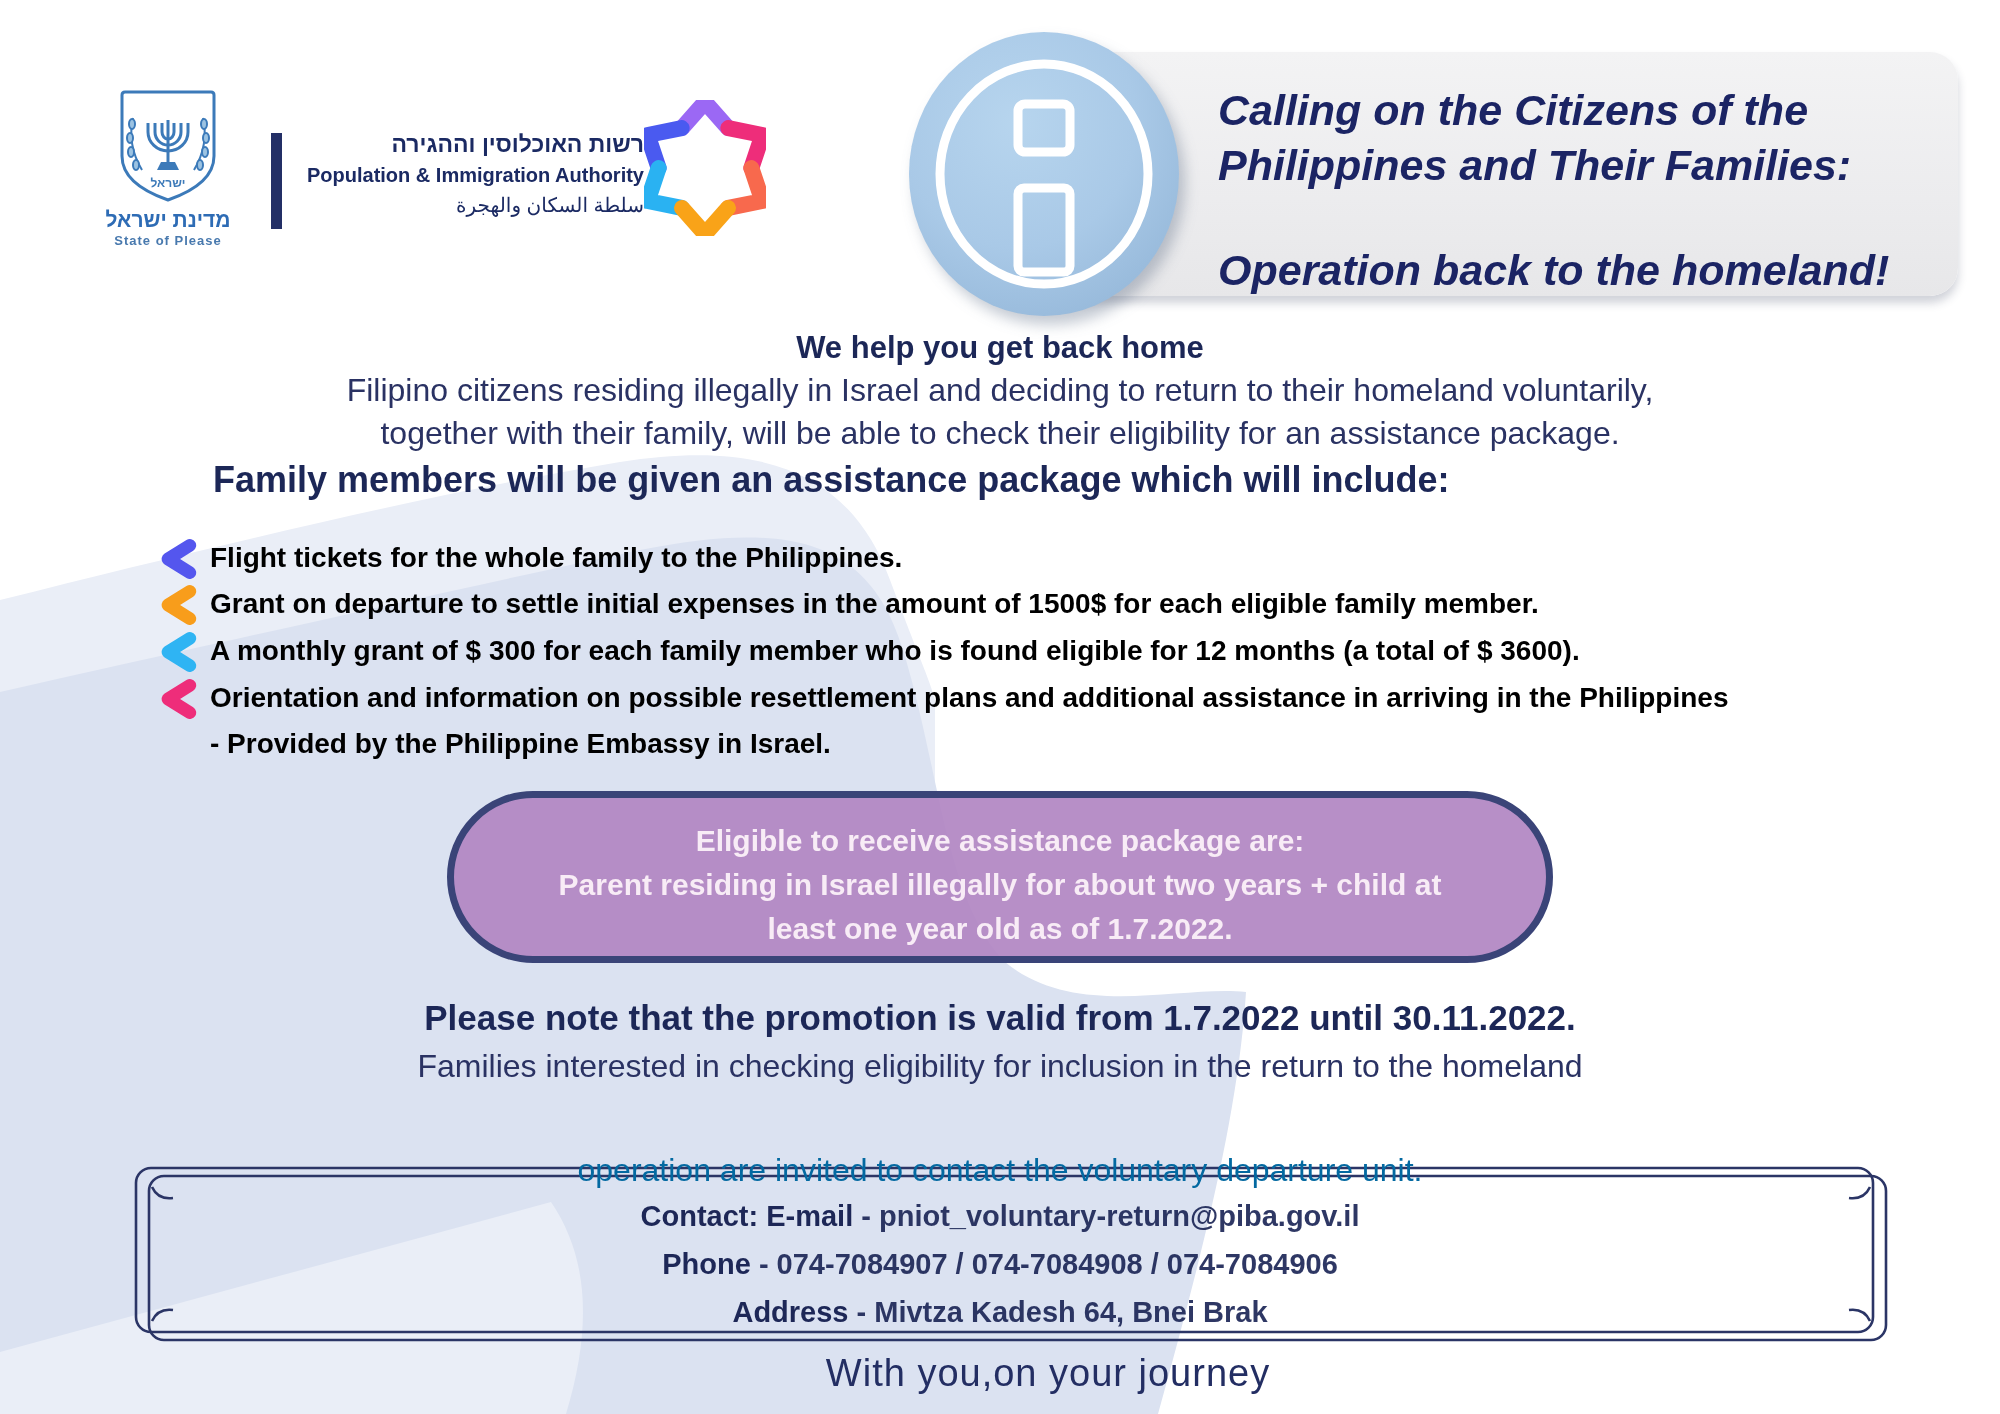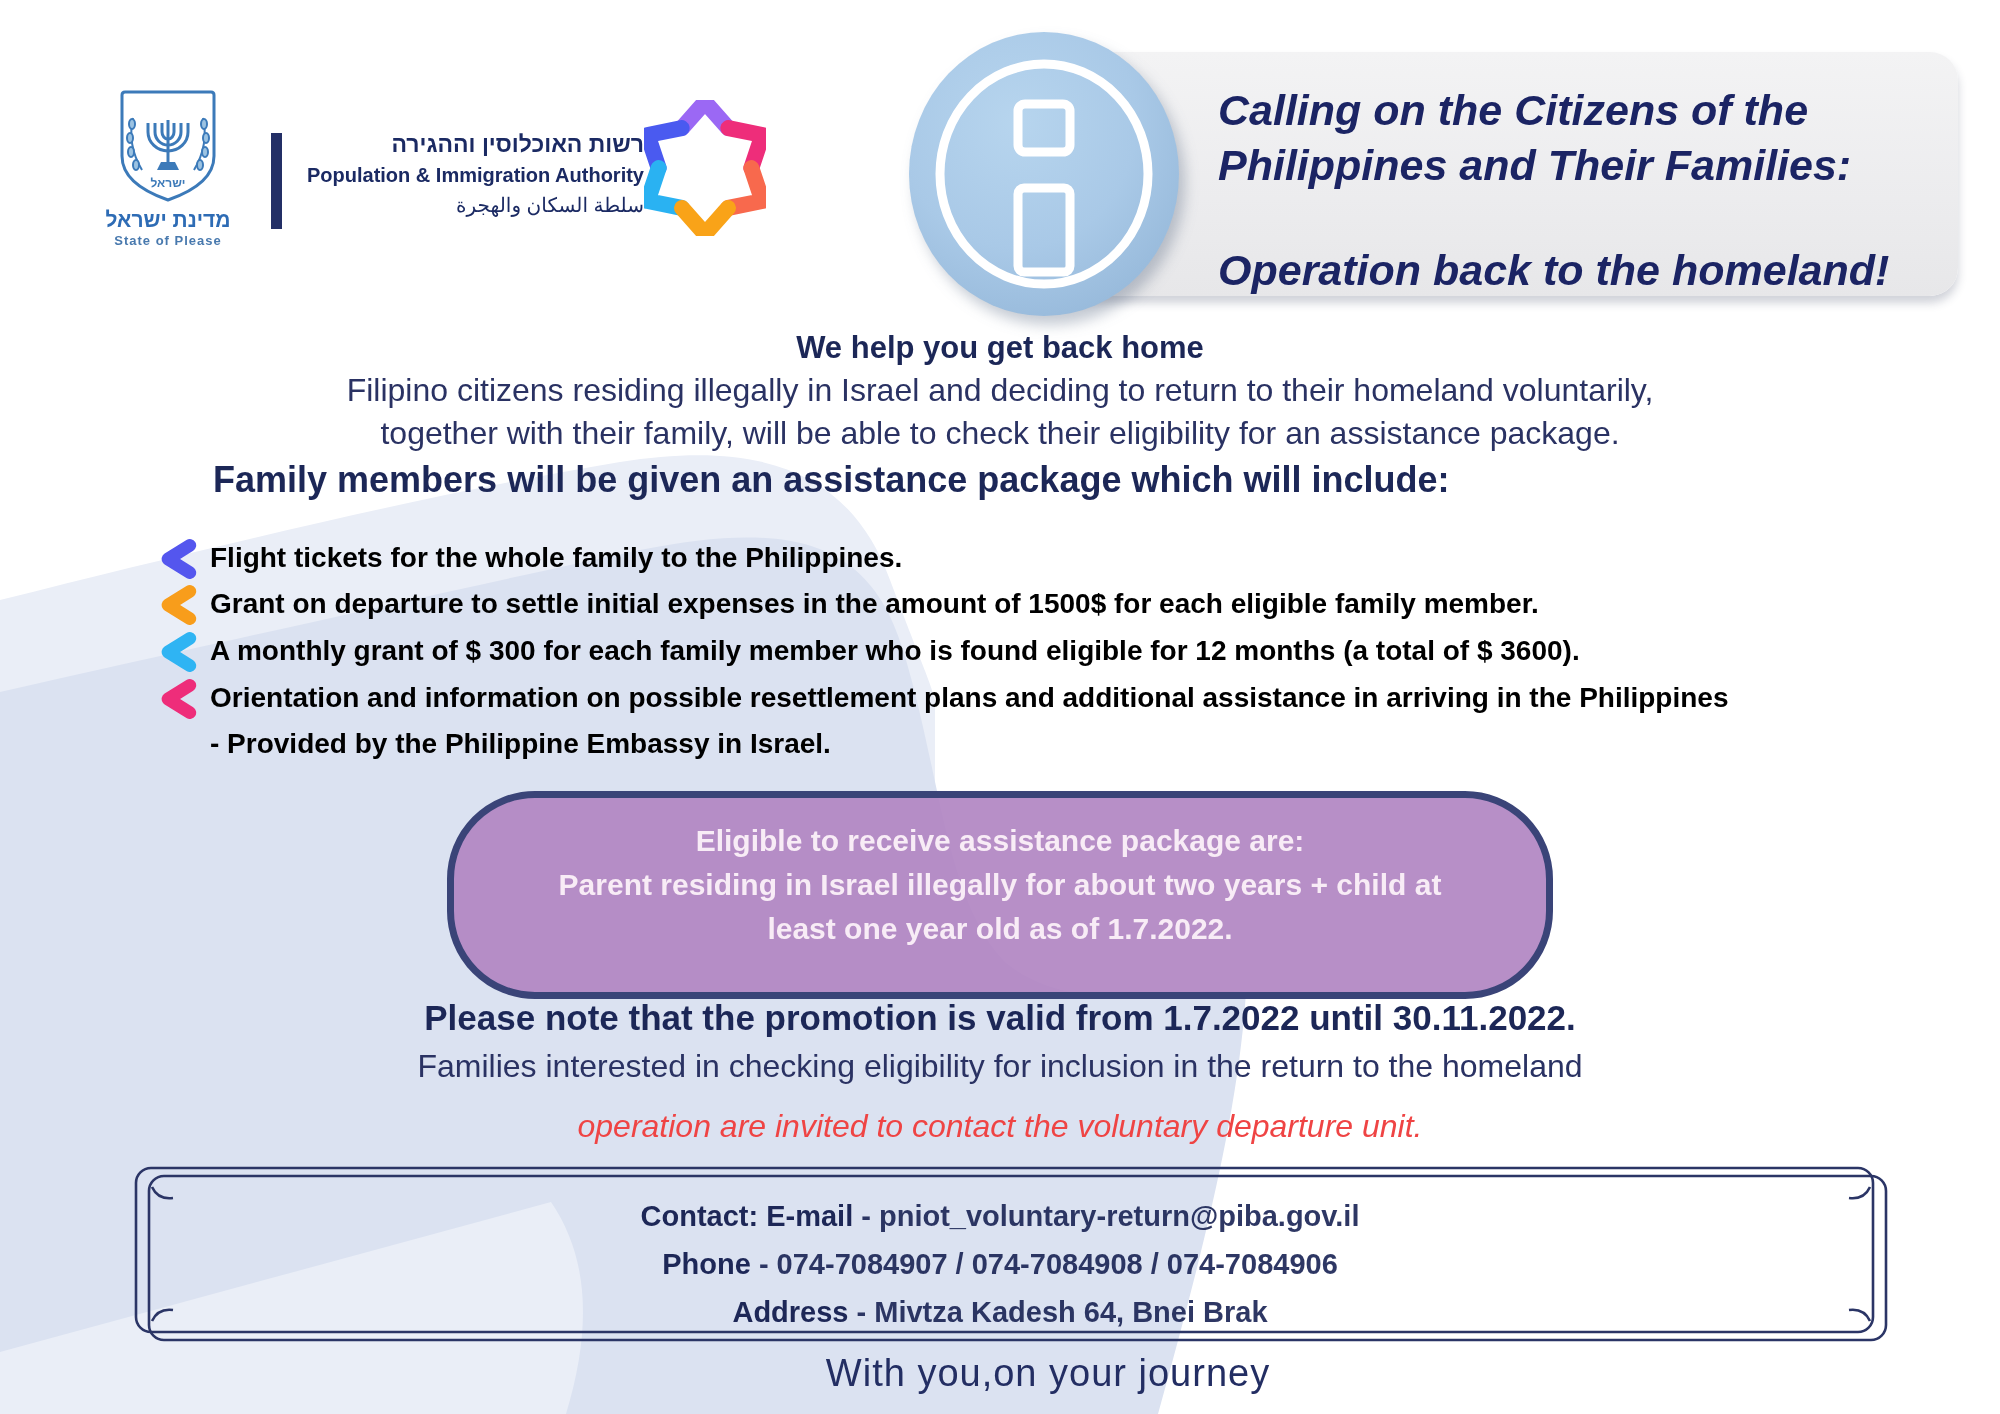--- a/index.html
+++ b/index.html
@@ -42,29 +42,29 @@
   .list-head{left:213px;top:459px;font-size:36px;font-weight:bold;color:#1c2757;}
 
   
   .bullet{position:absolute;left:158px;display:flex;align-items:flex-start;
     font-size:28px;font-weight:bold;color:#000000;line-height:46px;}
   .bullet svg{flex:0 0 auto;width:40px;height:42px;margin:3px 12px 0 0;}
   .b1{top:535px;} .b2{top:581px;} .b3{top:628px;} .b4{top:675px;}
   .b4 .bullet-text{width:1520px;white-space:normal;}
 
   
-  .elig-box{position:absolute;left:447px;top:791px;width:1106px;height:208px;
+  .elig-box{position:absolute;left:447px;top:791px;width:1106px;height:172px;
     box-sizing:border-box;border:7px solid #3a4478;border-radius:88px;
     background:rgba(178,134,195,.93);text-align:center;padding-top:21px;}
   .elig-box div{font-size:30px;font-weight:bold;color:#f8ecf6;line-height:44px;white-space:nowrap;}
 
   
   .note-bold{top:998px;font-size:35px;font-weight:bold;color:#1c2757;}
   .note1{top:1048px;font-size:32px;color:#2a3263;}
-  .note2{top:1108px;font-size:32px;color:#ef4444;font-style:italic;}
+  .note2{top:1152px;font-size:32px;color:#0369a1;}
 
   
   .contact-line{position:absolute;left:0;right:0;text-align:center;font-size:29px;color:#1d2757;white-space:nowrap;}
   .c1{top:1200px;} .c2{top:1248px;} .c3{top:1296px;}
   .contact-line .lbl{font-weight:bold;}
   .contact-line .val{font-weight:bold;opacity:.92;}
 
   
   .tagline{position:absolute;left:1048px;top:1352px;transform:translateX(-50%);
     font-size:38px;color:#232e63;letter-spacing:1px;white-space:nowrap;}

